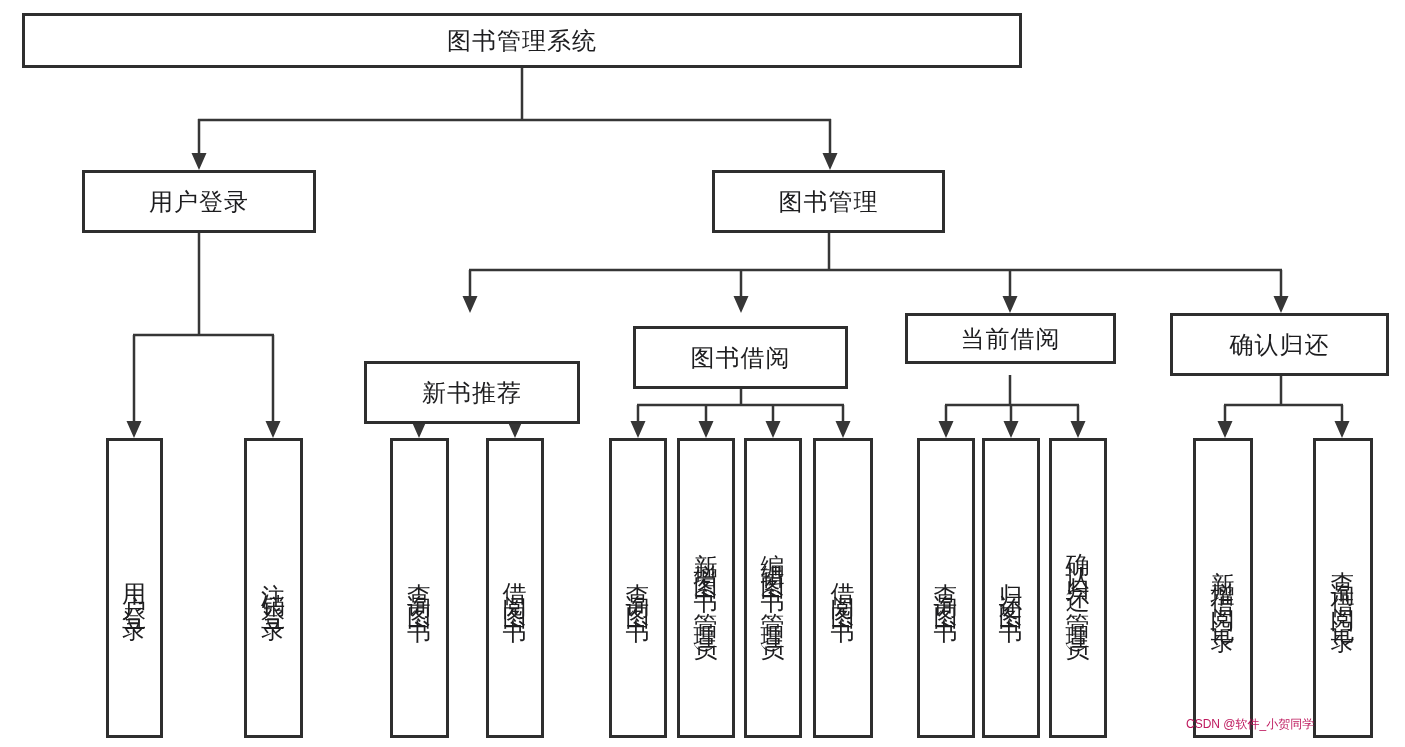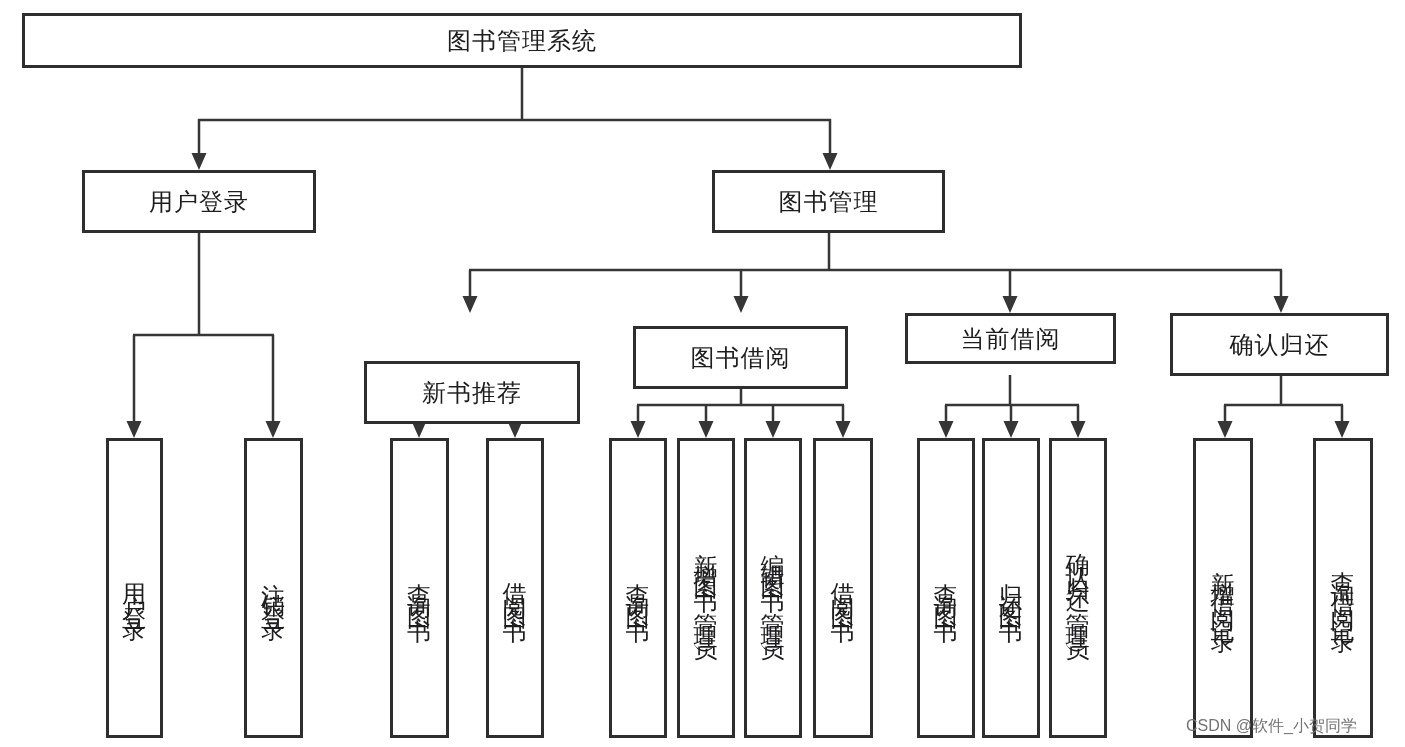--- a/index.html
+++ b/index.html
@@ -13,21 +13,21 @@
     border:3px solid #2e2e2e; display:flex; align-items:center; justify-content:center;
     color:#1d1d1f; font-size:24px; text-align:center; z-index:2;
   }
   .node.h span { white-space:nowrap; letter-spacing:1px; }
   .node.v span {
     writing-mode:vertical-rl; text-orientation:mixed;
     letter-spacing:12px; line-height:1.05;
   }
   .watermark {
     position:absolute; left:1186px; top:716px; z-index:3;
-    color:#737373; font-size:16px; white-space:nowrap;
+    color:#be185d; font-size:12px; white-space:nowrap;
   }
 </style>
 </head>
 <body>
 
 <div class="canvas">
 
   <svg class="connectors" viewBox="0 0 1405 747" xmlns="http://www.w3.org/2000/svg">
     <path fill="none" stroke="#363636" stroke-width="2.5" d="
       M522 68 V119

